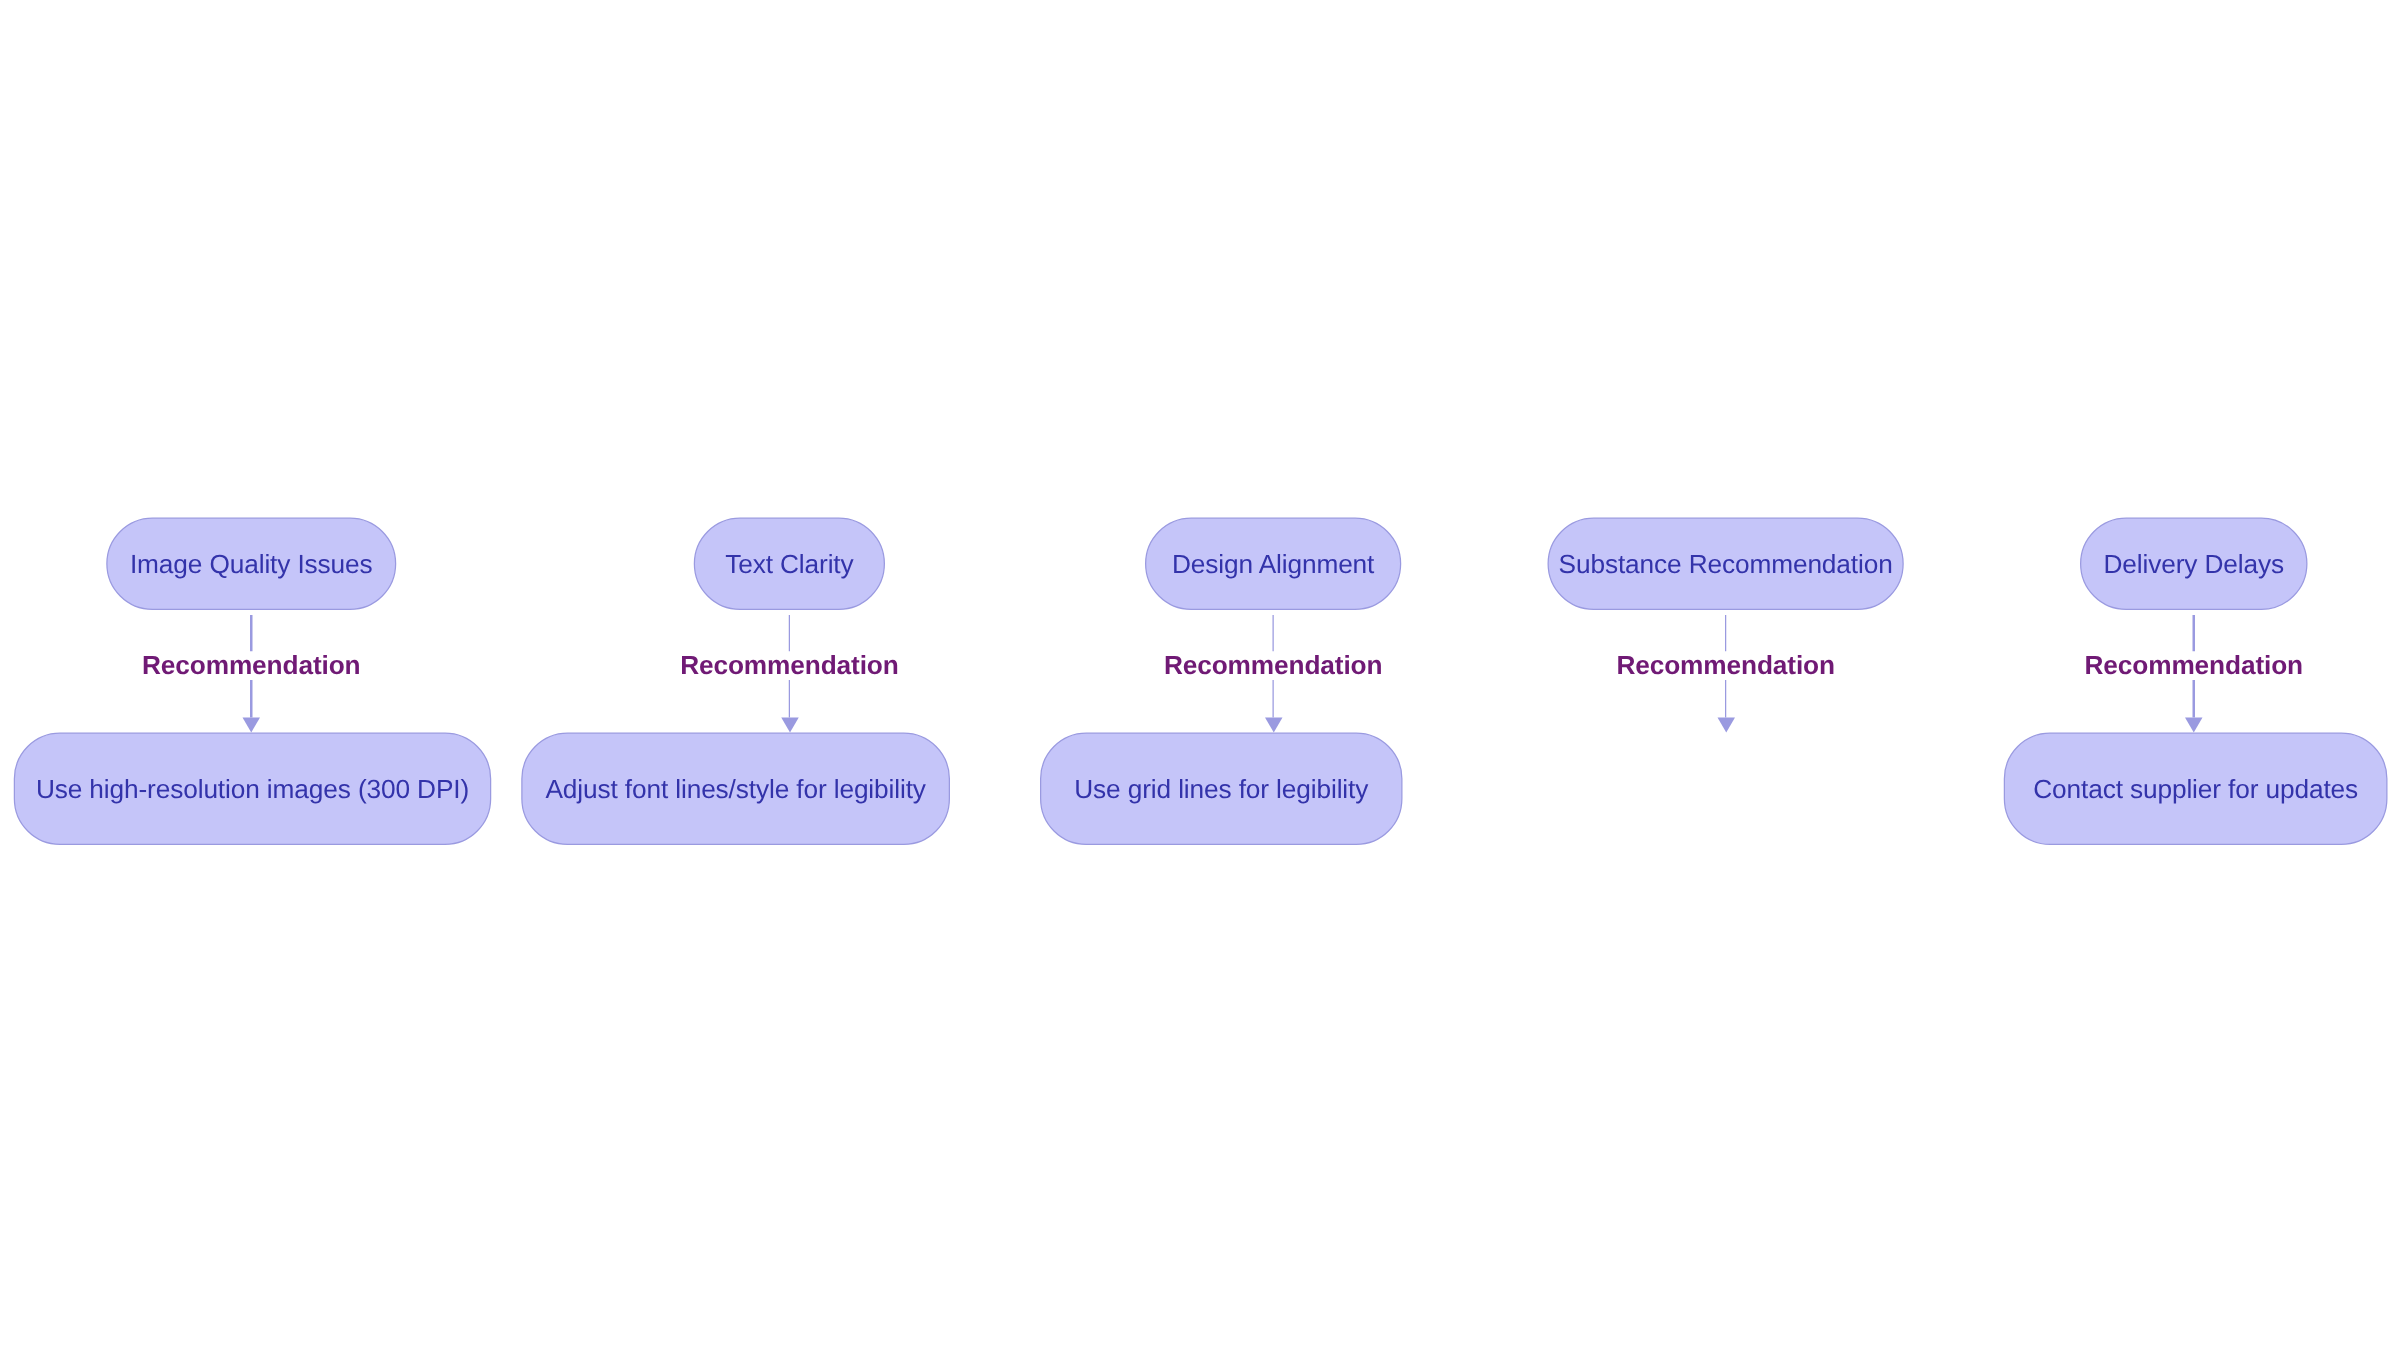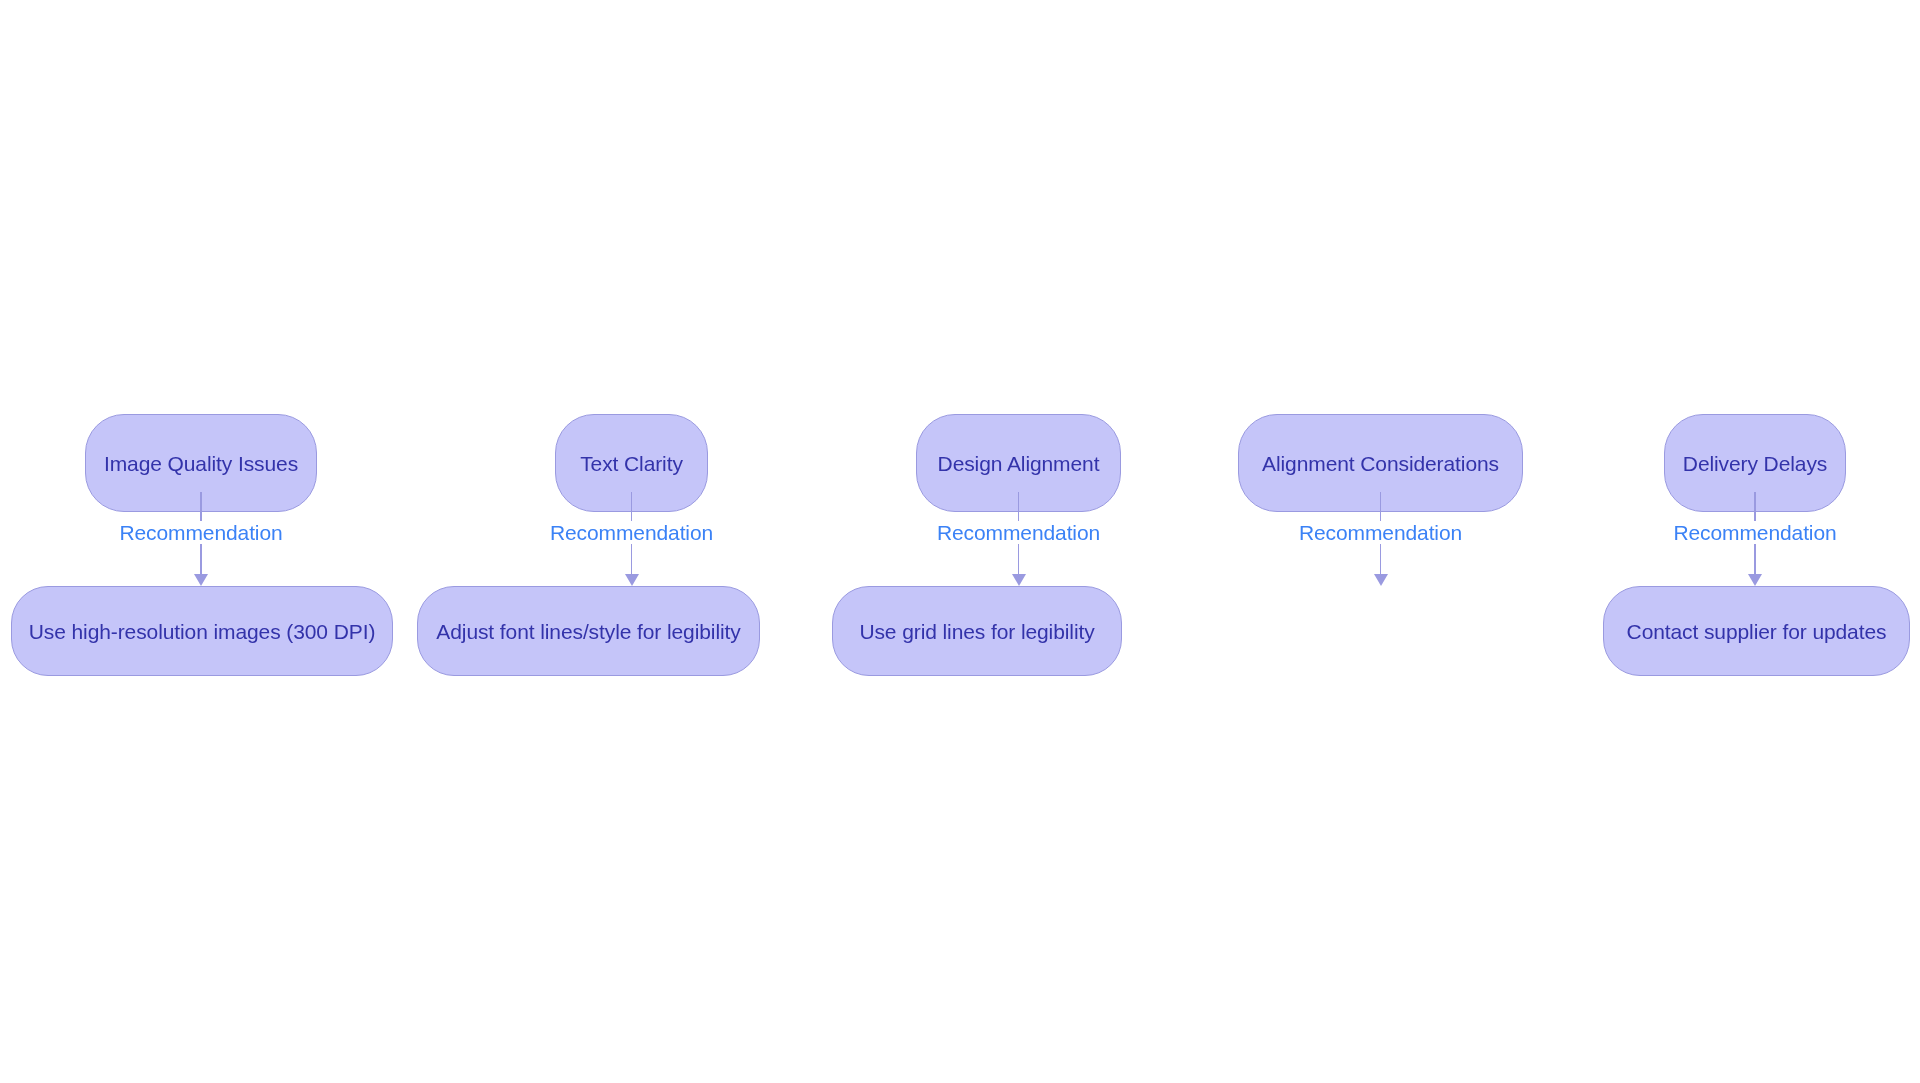--- a/index.html
+++ b/index.html
@@ -42,21 +42,21 @@
     white-space: nowrap;
     font-family: "Liberation Sans", sans-serif;
     font-size: 21px;
     font-weight: 400;
     letter-spacing: -0.1px;
     line-height: 1;
   }
 
   .node.issue-node {
     top: 414px;
-    height: 98px;
+    height: 74px;
     border-radius: 39px;
   }
 
   .node.recommendation-node {
     top: 586px;
     height: 90px;
     border-radius: 37px;
   }
 
   .node-label {
@@ -90,24 +90,24 @@
     border-left: 7px solid transparent;
     border-right: 7px solid transparent;
     border-top: 12px solid #9a9ae0;
   }
 
   .edge-label {
     position: absolute;
     top: 29px;
     left: 50%;
     transform: translateX(-50%);
-    color: #3b82f6;
+    color: #701a75;
     font-family: "Liberation Sans", sans-serif;
     font-size: 21px;
-    font-weight: 400;
+    font-weight: 700;
     letter-spacing: -0.1px;
     line-height: 1;
     white-space: nowrap;
     background: #ffffff;
     padding: 1px 3px;
   }
 </style>
 </head>
 <body>
 
@@ -146,21 +146,21 @@
         <div class="edge-line"></div>
         <div class="edge-arrowhead"></div>
         <div class="edge-label">Recommendation</div>
       </div>
       <div class="node recommendation-node" style="left: 46px; width: 290px;">
         <span class="node-label">Use grid lines for legibility</span>
       </div>
     </div>
     <div class="chain" style="left: 1168px; width: 382px;">
       <div class="node issue-node" style="left: 70px; width: 285px;">
-        <span class="node-label">Alignment Considerations</span>
+        <span class="node-label">Substance Recommendation</span>
       </div>
       <div class="edge" style="left: 70px; width: 285px;">
         <div class="edge-line"></div>
         <div class="edge-arrowhead"></div>
         <div class="edge-label">Recommendation</div>
       </div>
     </div>
     <div class="chain" style="left: 1550px; width: 370px;">
       <div class="node issue-node" style="left: 114px; width: 182px; align-items: center;">
         <span class="node-label">Delivery Delays</span>

